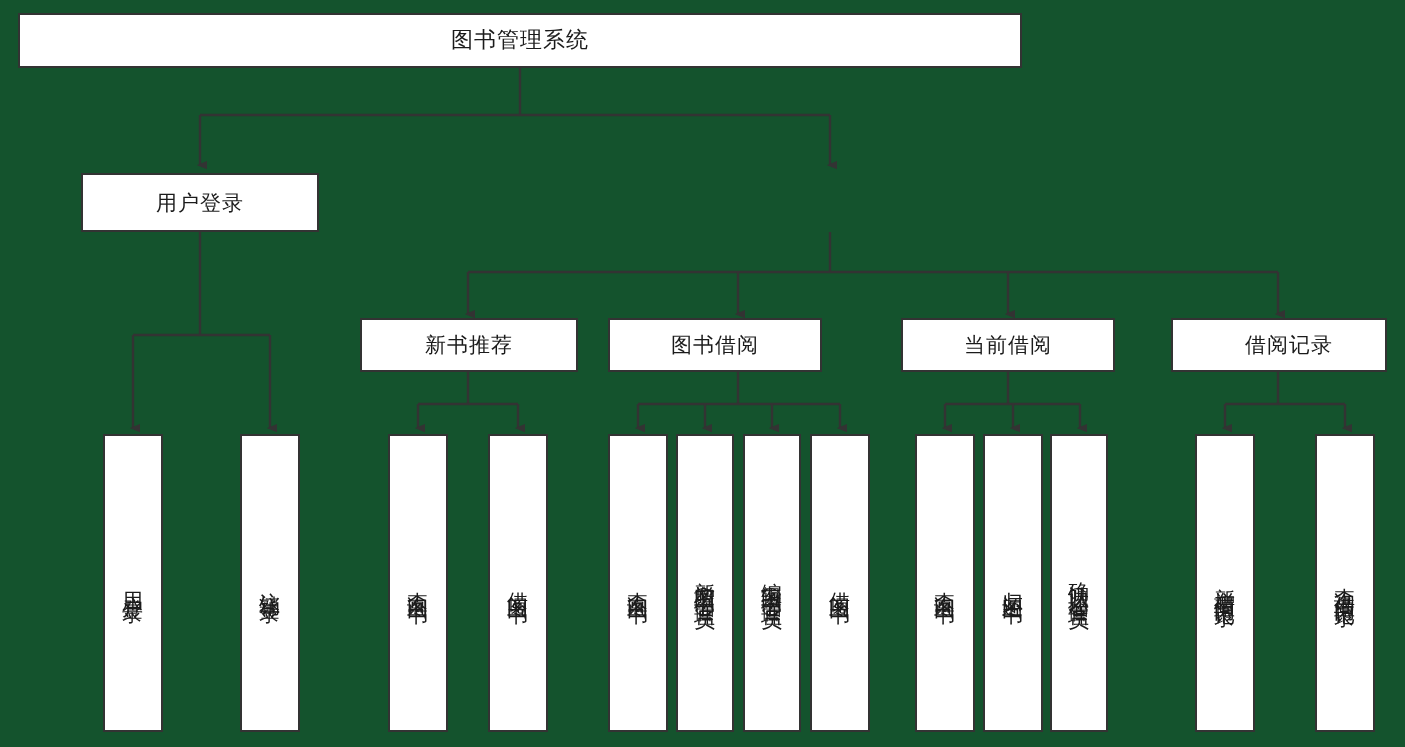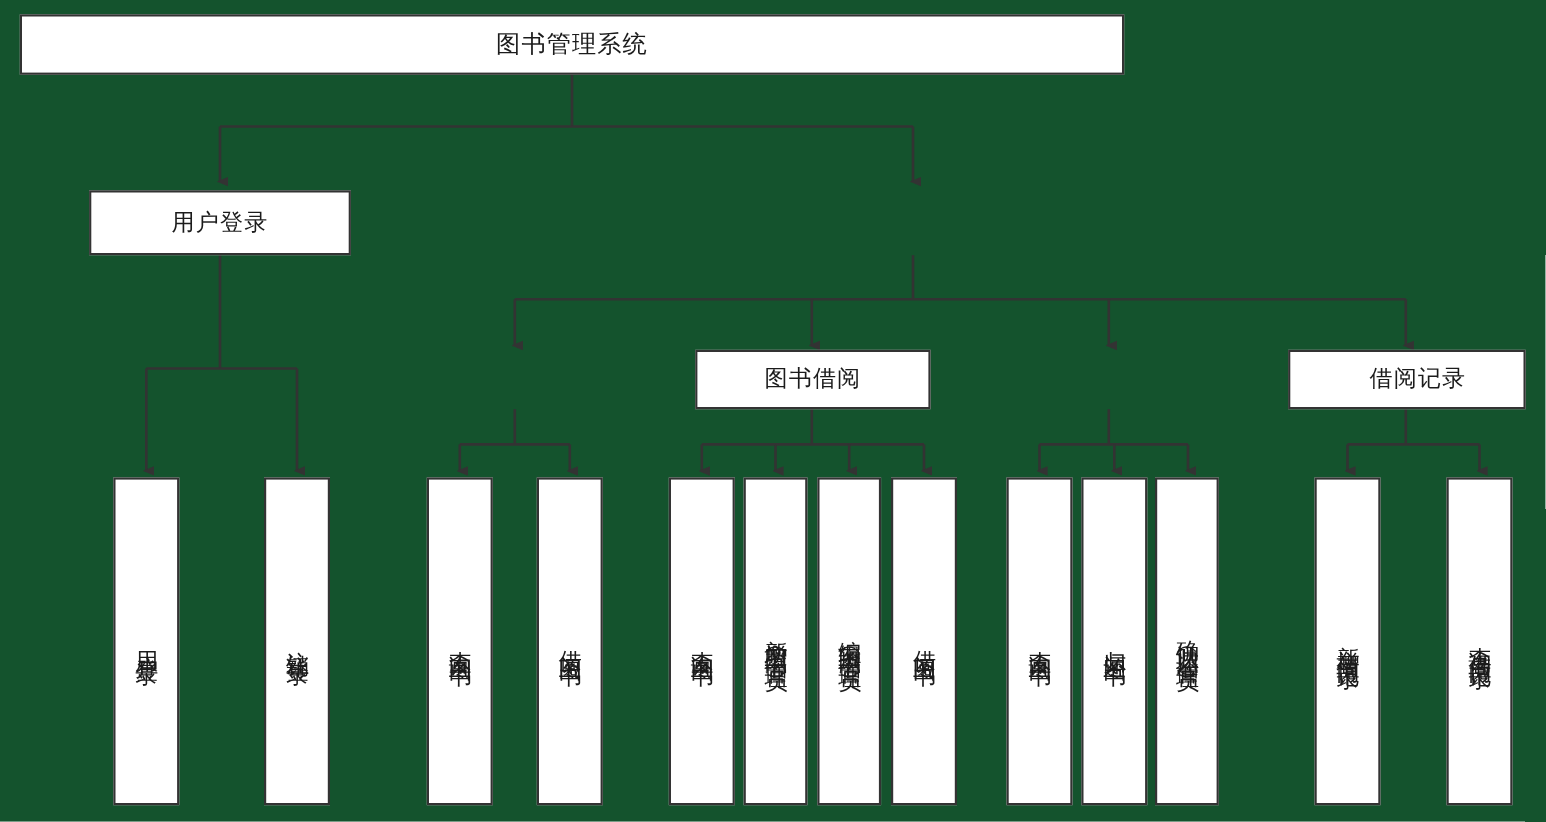--- a/index.html
+++ b/index.html
@@ -121,22 +121,28 @@
   </svg>
 
   <div class="node node-h" id="root-node" style="left:18px; top:13px; width:1004px; height:55px;">
     <span class="label">图书管理系统</span>
   </div>
 
   <div class="node node-h" style="left:81px; top:173px; width:238px; height:59px;">
     <span class="label">用户登录</span>
   </div>
 
-  <div class="node node-h" style="left:632px; top:318px; width:214px; height:54px;">
+  <div class="node node-h" style="left:360px; top:318px; width:218px; height:54px;">
+    <span class="label">新书推荐</span>
+  </div>
+  <div class="node node-h" style="left:608px; top:318px; width:214px; height:54px;">
     <span class="label">图书借阅</span>
+  </div>
+  <div class="node node-h" style="left:901px; top:318px; width:214px; height:54px;">
+    <span class="label">当前借阅</span>
   </div>
   <div class="node node-h" style="left:1171px; top:318px; width:216px; height:54px;padding-left:20px;">
     <span class="label">借阅记录</span>
   </div>
 
   <div class="node node-v" style="left:103px; top:434px; width:60px; height:298px;">
     <span class="label">用户登录</span>
   </div>
   <div class="node node-v" style="left:240px; top:434px; width:60px; height:298px;">
     <span class="label">注销登录</span>

